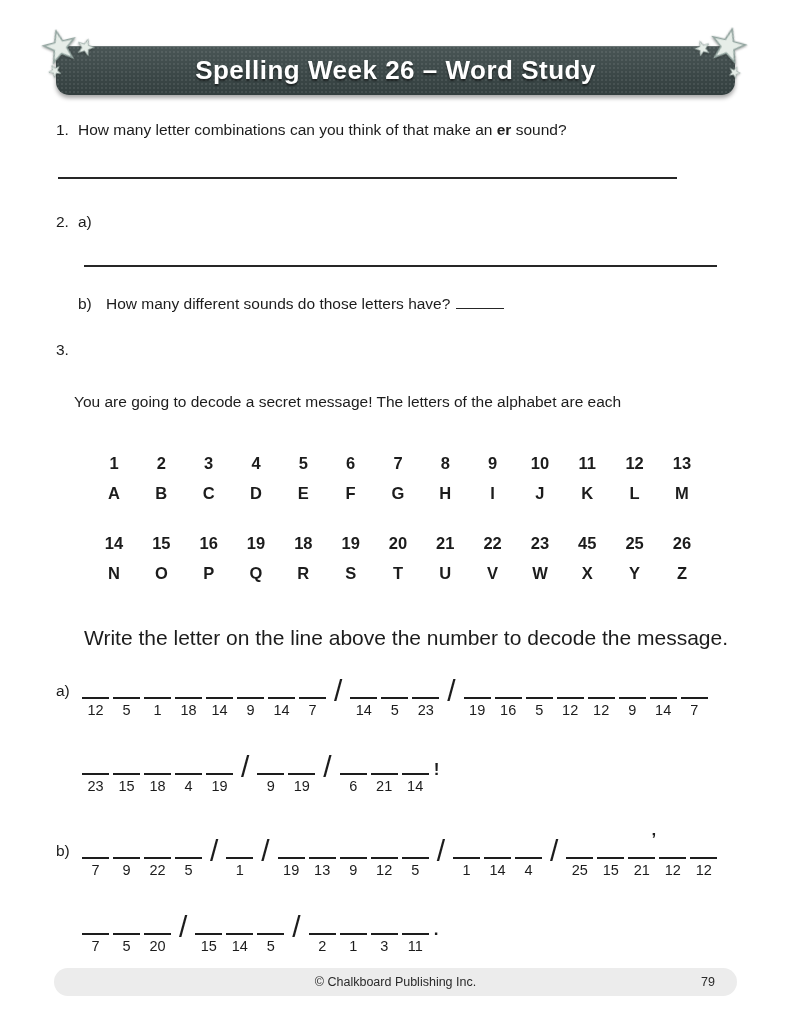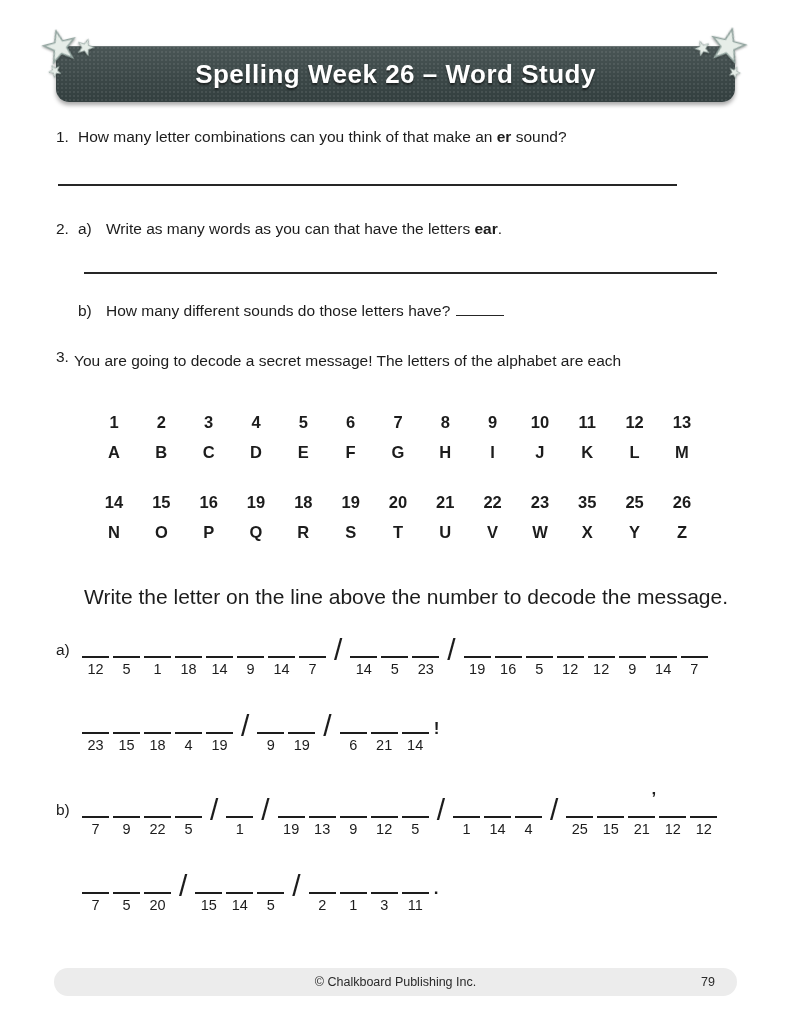--- a/index.html
+++ b/index.html
@@ -2,21 +2,21 @@
 <html><head>
 <meta charset="utf-8">
 <style>
   * { margin:0; padding:0; box-sizing:border-box; }
   body { background:#ffffff; font-family:"Liberation Sans", sans-serif; color:#1c1c1c; }
   .page { position:relative; width:791px; height:1024px; background:#ffffff; overflow:hidden; }
 
   
   .banner-wrap { margin:46px 56px 0; position:relative; }
   .banner {
-    position:relative; height:56px; border-radius:13px;
+    position:relative; height:49px; border-radius:13px;
     background:
       radial-gradient(circle, rgba(255,255,255,0.08) 1px, transparent 1.3px),
       linear-gradient(180deg,#4a5656 0%, #3b4747 60%, #333f3f 100%);
     background-size:4px 4px, 100% 100%;
     box-shadow: 0 3px 4px rgba(0,0,0,0.35), inset 0 1px 0 rgba(255,255,255,0.18);
     display:flex; align-items:center; justify-content:center;
   }
   .banner-title {
     color:#ffffff; font-size:26px; font-weight:bold; letter-spacing:0.5px;
     text-shadow:0 2px 2px rgba(0,0,0,0.55);
@@ -31,21 +31,21 @@
   .q-sub { width:28px; flex:none; }
   .em-bi { font-weight:bold; }
   .q1 { margin-top:24px; }
   .answer-line { border-bottom:2px solid #262626; height:0; }
   .line-q1 { margin:36px 58px 0 2px; }
   .q2a { margin-top:32px; }
   .line-q2a { margin:32px 18px 0 28px; }
   .q2b { margin-top:26px; padding-left:22px; }
   .short-blank { display:inline-block; width:48px; border-bottom:1.8px solid #262626; height:14px; margin-left:6px; }
   .q3 { margin-top:24px; }
-  .q3 .q-text div { line-height:30px; }
+  .q3 .q-text div { line-height:30px;margin-top:48px; }
 
   
   .cipher-key { margin:36px 0 0 42px; width:600px; }
   .key-row { display:flex; justify-content:space-between; }
   .key-row span { width:32px; text-align:center; font-weight:bold; font-size:16.5px; line-height:20px; }
   .key-row.letters { margin-top:10px; }
   .key-section2 { margin-top:30px; }
 
   
   .instruction { margin-top:44px; padding-left:28px; font-size:21px; line-height:21px; }
@@ -116,21 +116,20 @@
 
     <div class="q q1">
       <span class="q-num">1.</span>
       <span><span>How many letter combinations can you think of that make an </span><span class="em-bi">er</span><span> sound?</span></span>
     </div>
     <div class="answer-line line-q1"></div>
 
     <div class="q q2a">
       <span class="q-num">2.</span>
       <span class="q-sub">a)</span>
-      <span><span>Write as many words as you can that have the letters </span><span class="em-bi">ear</span><span>.</span></span>
     </div>
     <div class="answer-line line-q2a"></div>
 
     <div class="q q2b">
       <span class="q-sub">b)</span>
       <span><span>How many different sounds do those letters have?</span><span class="short-blank"></span></span>
     </div>
 
     <div class="q q3">
       <span class="q-num" style="width:18px;">3.</span>
@@ -174,21 +173,21 @@
           <span>14</span>
           <span>15</span>
           <span>16</span>
           <span>19</span>
           <span>18</span>
           <span>19</span>
           <span>20</span>
           <span>21</span>
           <span>22</span>
           <span>23</span>
-          <span>35</span>
+          <span>45</span>
           <span>25</span>
           <span>26</span>
         </div>
       <div class="key-row letters">
           <span>N</span>
           <span>O</span>
           <span>P</span>
           <span>Q</span>
           <span>R</span>
           <span>S</span>

